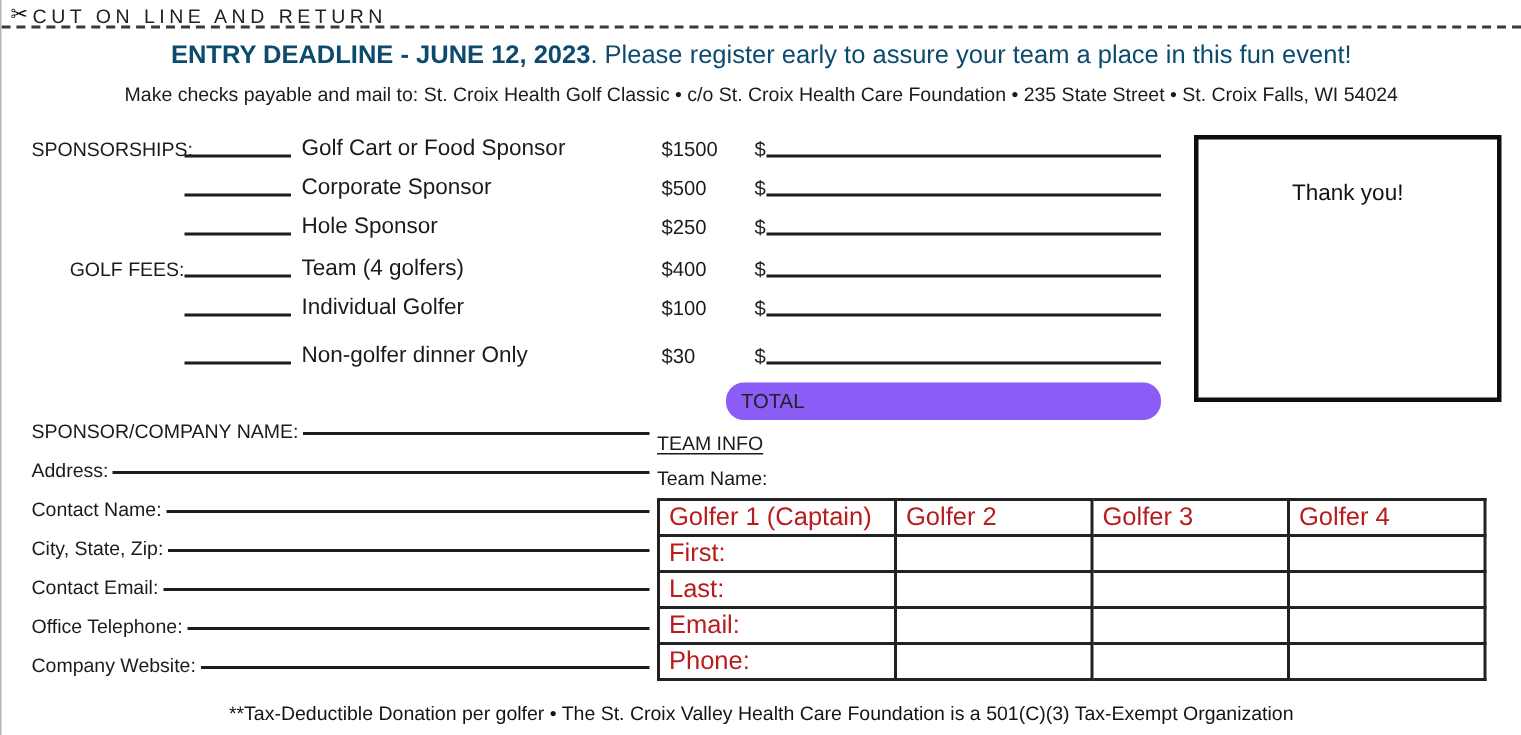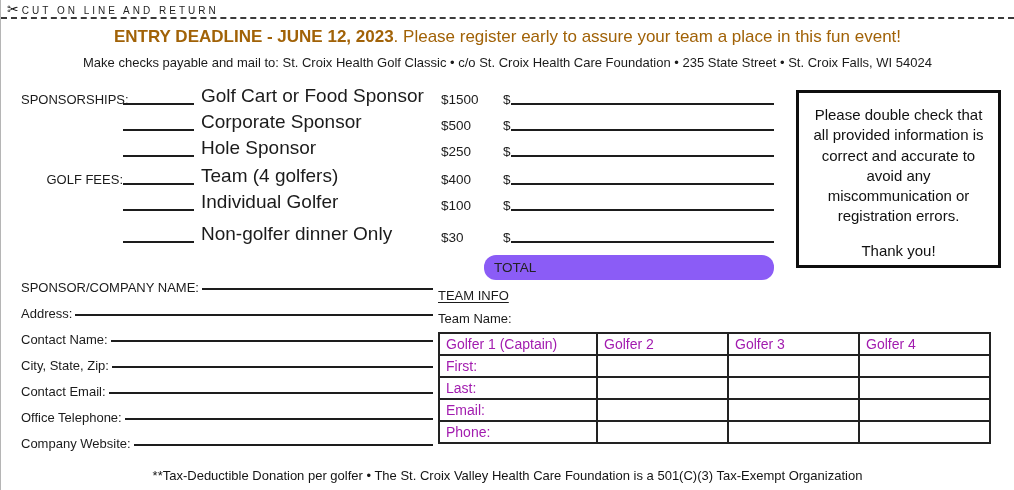--- a/index.html
+++ b/index.html
@@ -28,34 +28,34 @@
     align-items: center;
     padding-left: 6px;
   }
   .scissors {
     font-size: 14px;
     line-height: 1;
     margin-right: 3px;
     color: #111;
   }
   .cut-label {
-    font-size: 10px;
+    font-size: 13px;
     letter-spacing: 3px;
     color: #222;
     padding-top: 3px;
     white-space: nowrap;
   }
 
   
   .title-line {
     position: absolute;
     top: 27px; left: 0; right: 0;
     text-align: center;
     font-size: 17px;
-    color: #a16207;
+    color: #0c4a6e;
   }
   .title-bold { font-weight: 700; }
   .mailto-line {
     position: absolute;
     top: 55px; left: 0; right: 0;
     text-align: center;
     font-size: 13px;
     color: #1b1b1b;
   }
 
@@ -77,21 +77,21 @@
   }
   .fee-blank {
     width: 71px;
     border-bottom: 2px solid #1d1d1d;
     height: 10px;
     margin-bottom: 4px;
   }
   .fee-name {
     width: 240px;
     margin-left: 7px;
-    font-size: 19px;
+    font-size: 15px;
     padding-bottom: 2px;
     white-space: nowrap;
   }
   .fee-price {
     width: 62px;
     font-size: 13.5px;
     padding-bottom: 2px;
   }
   .fee-amount {
     width: 271px;
@@ -171,25 +171,25 @@
     padding-bottom: 4px;
   }
   table.golfer-table {
     border-collapse: collapse;
     width: 553px;
     table-layout: fixed;
     margin-top: 2px;
   }
   .golfer-table th, .golfer-table td {
     border: 2px solid #222;
-    font-size: 14px;
+    font-size: 17px;
     font-weight: 400;
     height: 22px;
     padding: 1px 6px;
-    color: #a21caf;
+    color: #b91c1c;
   }
   .golfer-table th { text-align: left; }
   .golfer-table th.first-col { text-align: left; width: 158px; }
   .golfer-table td { text-align: left; }
 
   
   .footer-line {
     position: absolute;
     bottom: 7px; left: 0; right: 0;
     text-align: center;
@@ -279,21 +279,20 @@
           <span class="fee-amount-line"></span>
         </span>
     </div>
 
     <div class="total-row">
       <span>TOTAL</span>
     </div>
   </div>
 
   <div class="notice-box">
-    <div>Please double check that all provided information is correct and accurate to avoid any miscommunication or registration errors.</div>
     <div class="notice-thanks">Thank you!</div>
   </div>
 
   <div class="sponsor-fields">
     <div class="field-row">
       <span class="field-label">SPONSOR/COMPANY NAME:</span>
       <span class="field-line"></span>
     </div>
     <div class="field-row">
       <span class="field-label">Address:</span>

